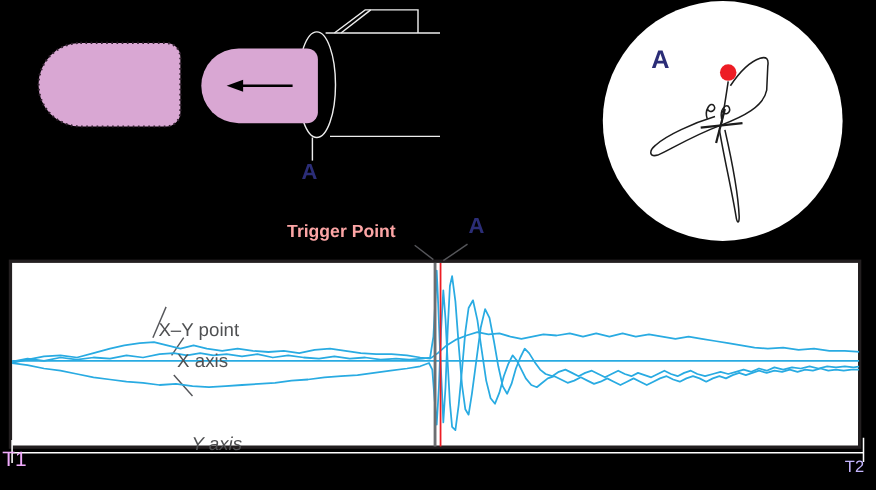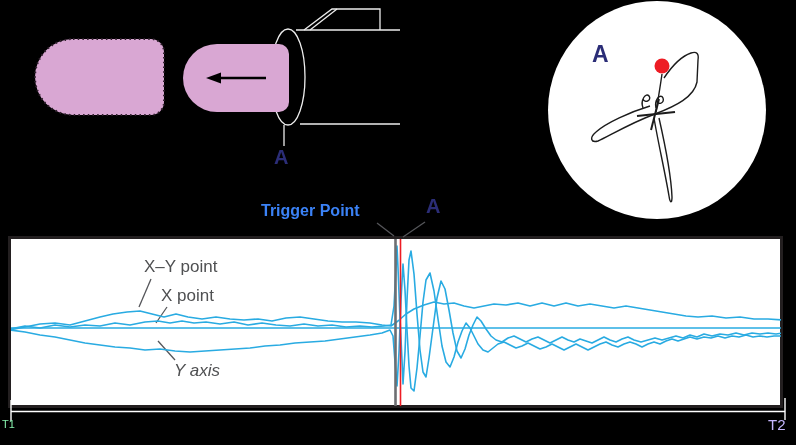--- a/index.html
+++ b/index.html
@@ -4,29 +4,29 @@
 <style>
   html,body{margin:0;padding:0;background:#000;}
   #stage{
     position:relative;width:796px;height:445px;background:#000;overflow:hidden;
     font-family:"Liberation Sans", sans-serif;
   }
   #art{position:absolute;left:0;top:0;width:796px;height:445px;}
   .lbl{position:absolute;white-space:nowrap;line-height:1;}
   .lbl-a{color:#2b2d77;font-weight:bold;font-size:20px;}
   #orbit-a{font-size:23px;}
-  #trigger-point-label{left:261px;top:203px;color:#3b82f6;font-weight:bold;font-size:16px;}
+  #trigger-point-label{left:261px;top:203px;color:#fca5a5;font-weight:bold;font-size:16px;}
   #trigger-a-label{left:426px;top:196px;}
   #probe-a-label{left:274px;top:147px;}
   #orbit-a{left:592px;top:43px;}
-  .curve-lbl{color:#4f5052;font-size:17px;}
+  .curve-lbl{color:#4f5052;font-size:17px;margin-top:33px;}
   #xy-point-label{left:144px;top:258px;}
   #x-axis-label{left:161px;top:287px;}
   #y-axis-label{left:174px;top:362px;font-style:italic;}
-  #t1-label{left:2px;top:419px;color:#86efac;font-size:11px;}
+  #t1-label{left:2px;top:409px;color:#f0abfc;font-size:19px;}
   #t2-label{left:768px;top:417px;color:#c4b5fd;font-size:15px;}
 </style>
 </head>
 <body>
 
 <div id="stage">
 
   <svg id="art" viewBox="0 0 796 445">
     <defs>
       <clipPath id="chart-clip">
@@ -88,17 +88,17 @@
         <line x1="395.5" y1="239" x2="395.5" y2="406" stroke="#6d6e71" stroke-width="2.6"></line>
         <line x1="400.5" y1="239" x2="400.5" y2="406" stroke="#ed1c24" stroke-width="1.6"></line>
       </g>
   </svg>
 
   <div class="lbl lbl-a" id="probe-a-label">A</div>
   <div class="lbl lbl-a" id="orbit-a">A</div>
   <div class="lbl" id="trigger-point-label">Trigger Point</div>
   <div class="lbl lbl-a" id="trigger-a-label">A</div>
   <div class="lbl curve-lbl" id="xy-point-label">X–Y point</div>
-  <div class="lbl curve-lbl" id="x-axis-label">X point</div>
+  <div class="lbl curve-lbl" id="x-axis-label">X axis</div>
   <div class="lbl curve-lbl" id="y-axis-label">Y axis</div>
   <div class="lbl" id="t1-label">T1</div>
   <div class="lbl" id="t2-label">T2</div>
 </div>
 
 </body></html>

